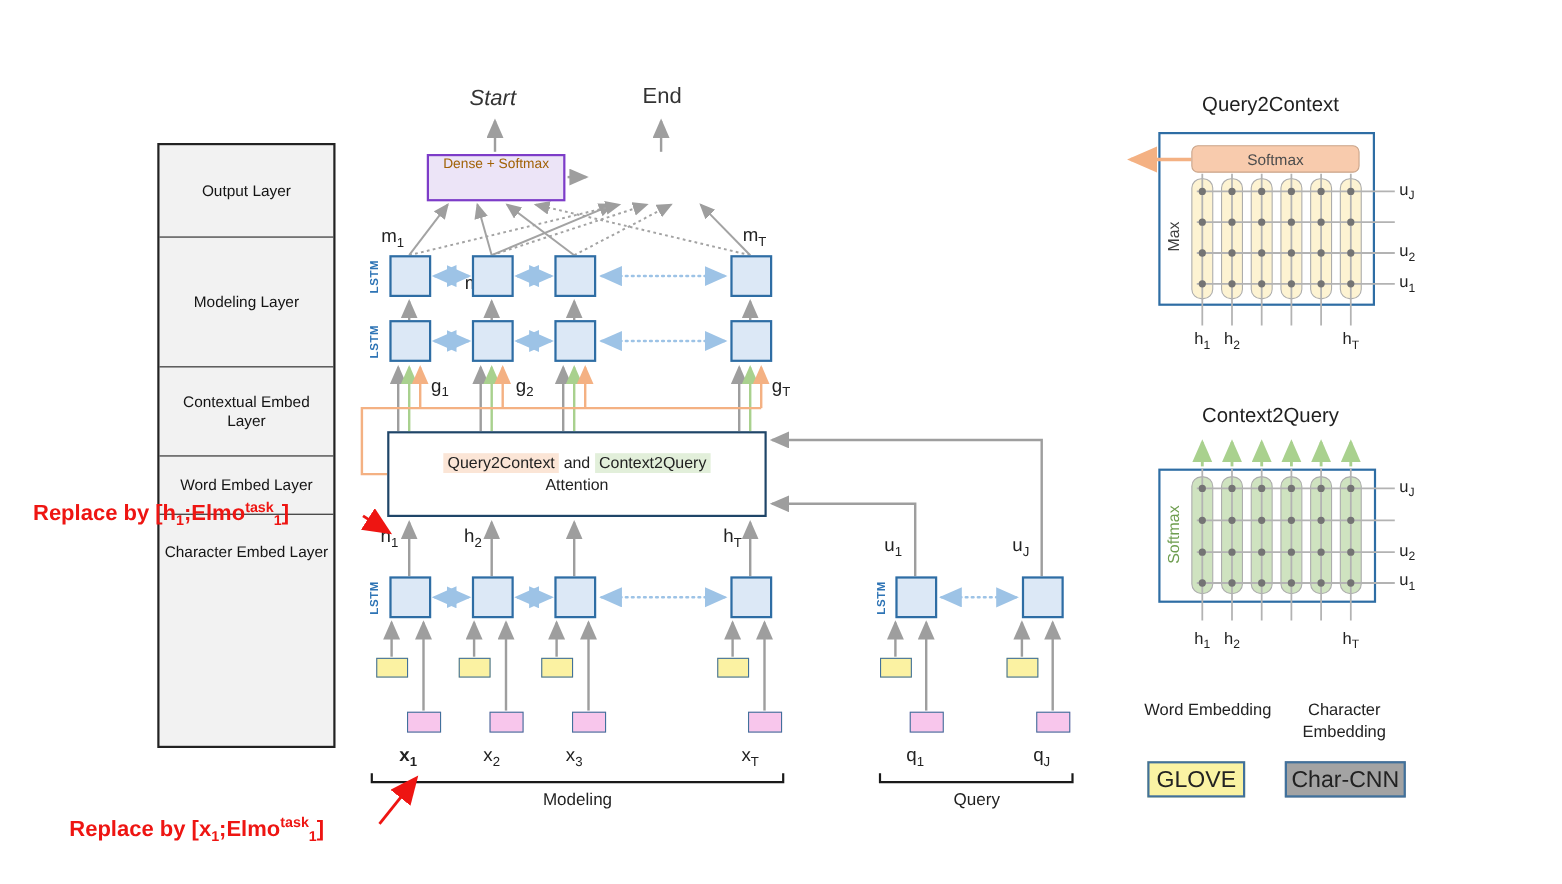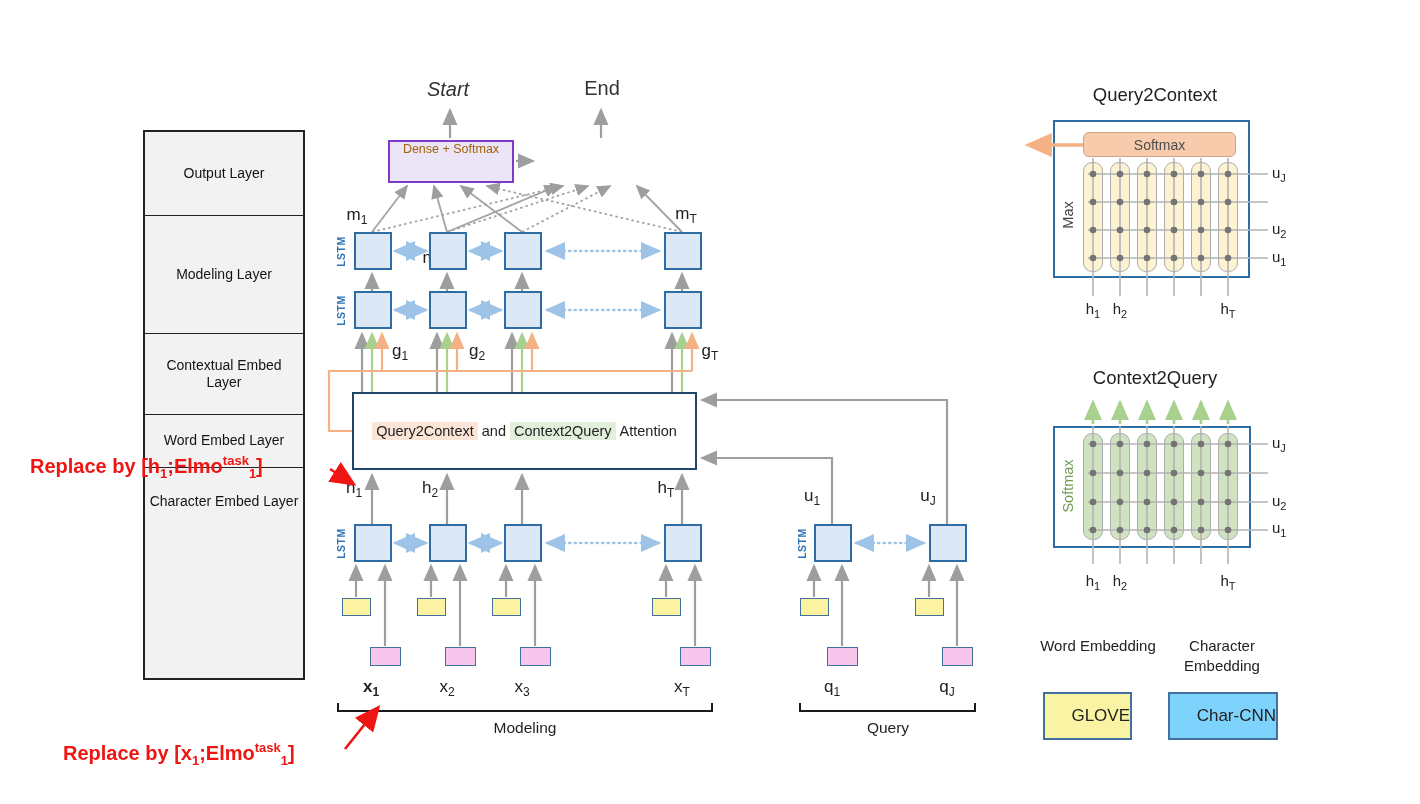--- a/index.html
+++ b/index.html
@@ -23,31 +23,31 @@
   .table{position:absolute;left:143px;top:130px;width:162px;height:550px;border:2px solid #222;
          box-sizing:border-box;background:#f2f2f2;z-index:3;display:flex;flex-direction:column;}
   .trow{display:flex;align-items:center;justify-content:center;text-align:center;
         font-size:14px;color:#141414;line-height:1.25;border-top:1.5px solid #222;box-sizing:border-box;padding:0 2px;}
   .trow:first-child{border-top:none;}
   .red{position:absolute;color:#ee1512;font-size:20px;font-weight:bold;white-space:nowrap;z-index:4;}
   .red sub{font-size:13px;}
   .red sup{font-size:13px;}
   .att-box{position:absolute;left:352px;top:392px;width:345px;height:78px;background:#fff;
            border:2.5px solid #1f4568;box-sizing:border-box;z-index:3;
-           display:flex;flex-direction:row;align-items:center;justify-content:center;gap:4px;
+           display:flex;flex-direction:column;align-items:center;justify-content:center;gap:4px;
            font-size:14.5px;color:#222;}
   .hl-q2c{background:#fbe5d6;padding:1px 4px;}
   .hl-c2q{background:#e2efda;padding:1px 4px;}
   .panel-box{position:absolute;border:2px solid #2e6da4;background:#fff;box-sizing:border-box;z-index:0;}
   .soft-pill{position:absolute;left:1083px;top:132px;width:153px;height:25px;background:#f8cbad;
              border:1.5px solid #c9a489;border-radius:6px;box-sizing:border-box;z-index:3;
              display:flex;align-items:center;justify-content:center;font-size:14px;color:#4d4d4d;}
   .leg-title{position:absolute;text-align:center;font-size:15px;color:#222;line-height:1.35;z-index:3;}
-  .leg-box{position:absolute;height:48px;border:2px solid #41719c;box-sizing:border-box;z-index:3;
-           display:flex;align-items:center;justify-content:flex-end;font-size:17px;color:#222;}
+  .leg-box{position:absolute;height:33px;border:2px solid #41719c;box-sizing:border-box;z-index:3;
+           display:flex;align-items:center;justify-content:center;font-size:21px;color:#222;}
   svg.lines{position:absolute;left:0;top:0;z-index:2;}
 </style>
 </head>
 <body>
 
 <div class="stage">
 
   <div class="pill pill-y" style="left:1083px;"></div>
   <div class="pill pill-y" style="left:1110px;"></div>
   <div class="pill pill-y" style="left:1137px;"></div>
@@ -298,17 +298,17 @@
   <div class="cl plbl" style="left:1272px;top:519px;width:36px;text-align:left;"><span>u</span><sub>1</sub></div>
   <div class="cl plbl" style="left:1077px;top:572px;width:32px;"><span>h</span><sub>1</sub></div>
   <div class="cl plbl" style="left:1104px;top:572px;width:32px;"><span>h</span><sub>2</sub></div>
   <div class="cl plbl" style="left:1212px;top:572px;width:32px;"><span>h</span><sub>T</sub></div>
 
   <div class="leg-title" style="left:1040px;top:636px;width:116px;">Word Embedding</div>
   <div class="leg-title" style="left:1162px;top:636px;width:120px;">Character Embedding</div>
   <div class="leg-box" style="left:1043px;top:692px;width:89px;background:#faf3a3;">
       <span>GLOVE</span>
     </div>
-  <div class="leg-box" style="left:1168px;top:692px;width:110px;background:#7dd3fc;">
+  <div class="leg-box" style="left:1168px;top:692px;width:110px;background:#a3a3a3;">
       <span>Char-CNN</span>
     </div>
 
 </div>
 
 </body></html>

